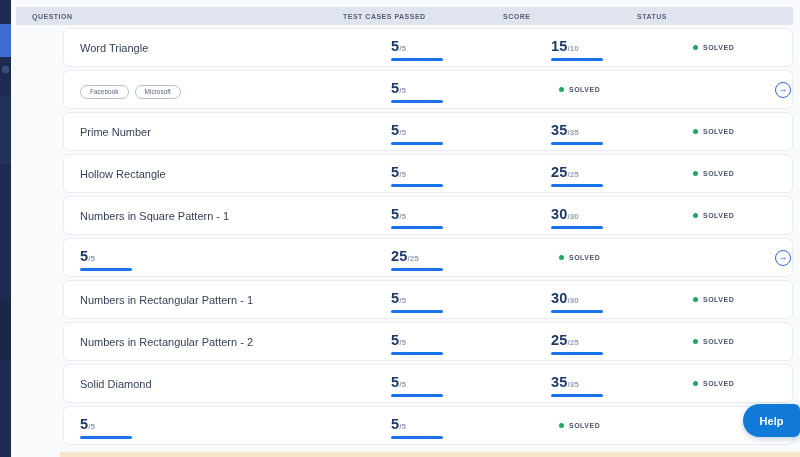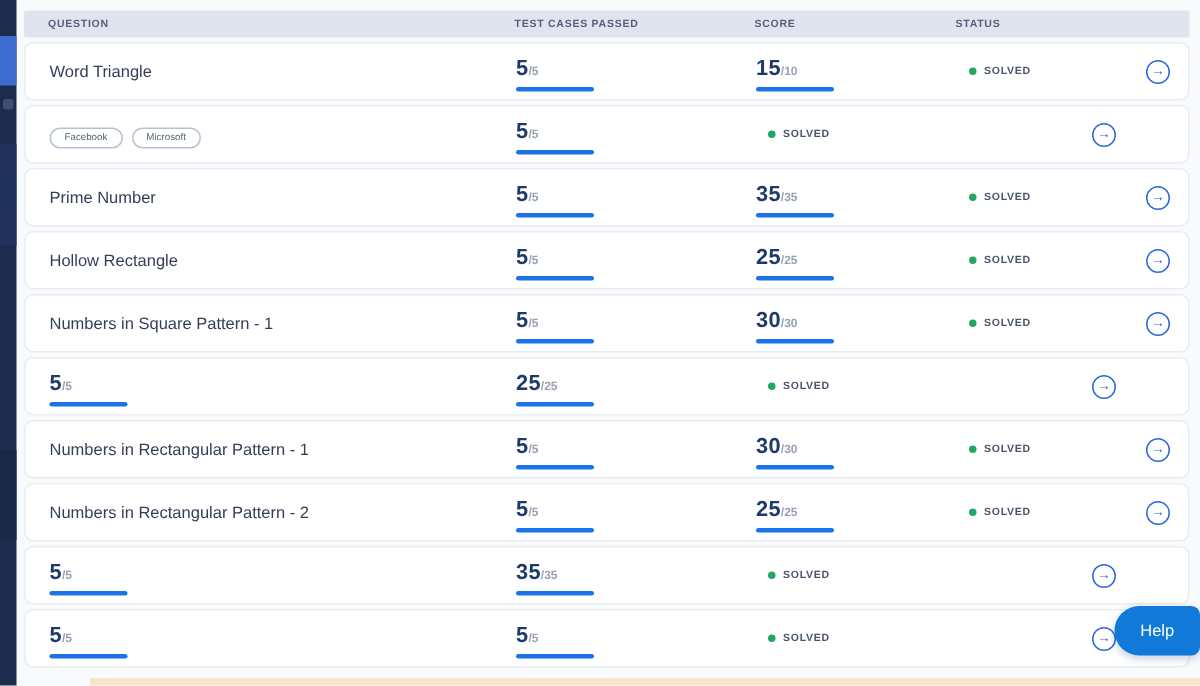--- a/index.html
+++ b/index.html
@@ -36,21 +36,21 @@
   }
   .thead{
     background:var(--header-bg);
     height:18px;border-radius:2px;
   }
   .th{
     font-size:7px;font-weight:700;color:#55617a;letter-spacing:.5px;text-transform:uppercase;
   }
   .row{
     background:#fff;border:1px solid #e8ecf3;border-radius:6px;
-    margin-top:3px;min-height:39px;
+    margin-top:3px;min-height:39px;margin-left:47px;
   }
   .q-cell{padding:6px 8px 6px 0}
   .q-name{font-size:11px;color:#333f57}
   .tags{margin-top:5px;display:flex;gap:6px}
   .tag{
     border:1px solid #b6c0d4;border-radius:9px;padding:2px 9px;
     font-size:6.5px;color:#5a6478;background:#fff;line-height:1.2;
   }
   .metric{padding-top:2px}
   .metric .big{font-size:14.5px;font-weight:700;color:var(--number-navy);letter-spacing:.2px}
@@ -64,21 +64,21 @@
   .arrow-cell{display:flex;justify-content:flex-end;padding-right:12px}
   .arrow{
     width:16px;height:16px;border:1.2px solid #3069d6;border-radius:50%;
     color:#3069d6;display:flex;align-items:center;justify-content:center;
     font-size:9px;line-height:1;cursor:pointer;background:#fff;
   }
 
   .help-btn{
     position:absolute;right:0;bottom:20px;width:57px;height:33px;
     background:var(--help-blue);border-radius:17px 6px 6px 17px;
-    color:#fff;font-size:11px;font-weight:400;
+    color:#fff;font-size:11px;font-weight:700;
     display:flex;align-items:center;justify-content:center;
     box-shadow:0 2px 6px rgba(20,60,120,.25);z-index:6;cursor:pointer;
   }
   .banner-edge{
     position:absolute;left:60px;right:0;bottom:0;height:5px;
     background:var(--banner-peach);z-index:5;
   }
 </style>
 </head>
 <body>
@@ -255,20 +255,24 @@
     </div>
     <div class="status">
       <span class="dot"></span>
       <span class="status-label">SOLVED</span>
     </div>
     <div class="arrow-cell">
       <span class="arrow">→</span>
     </div>
   </div>
       <div class="row">
+    <div class="q-cell">
+      <div class="q-name">Solid Diamond</div>
+
+    </div>
     <div class="metric">
       <span class="big">5</span><span class="frac">/5</span>
       <div class="bar"></div>
     </div>
     <div class="metric">
       <span class="big">35</span><span class="frac">/35</span>
       <div class="bar"></div>
     </div>
     <div class="status">
       <span class="dot"></span>

